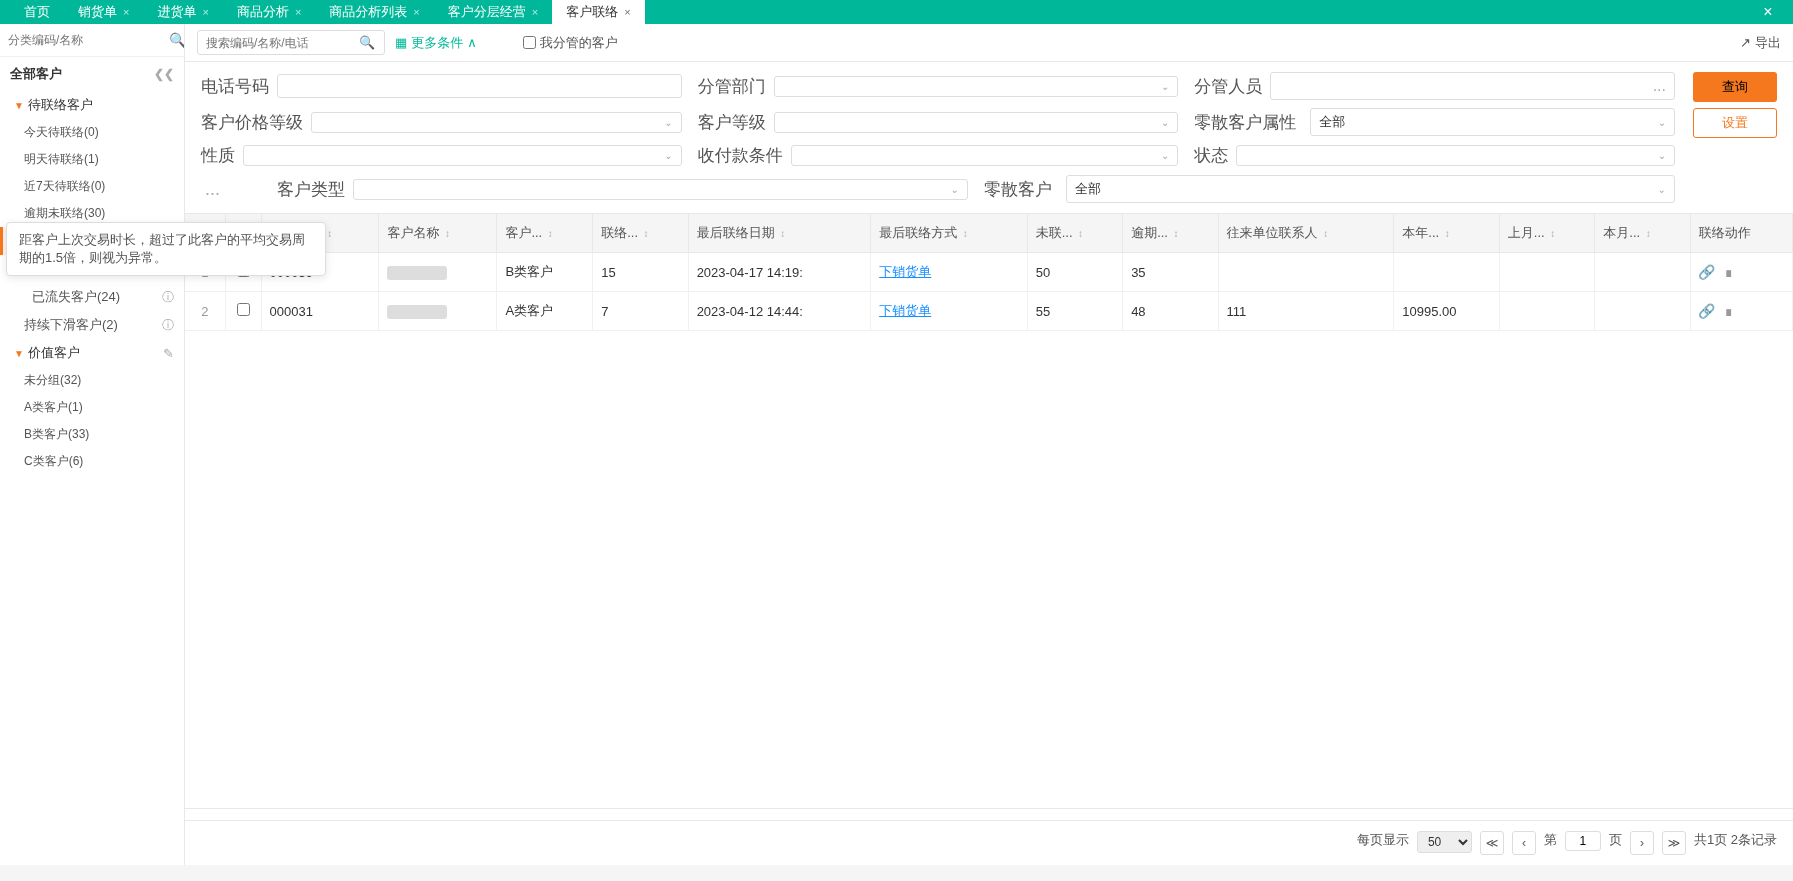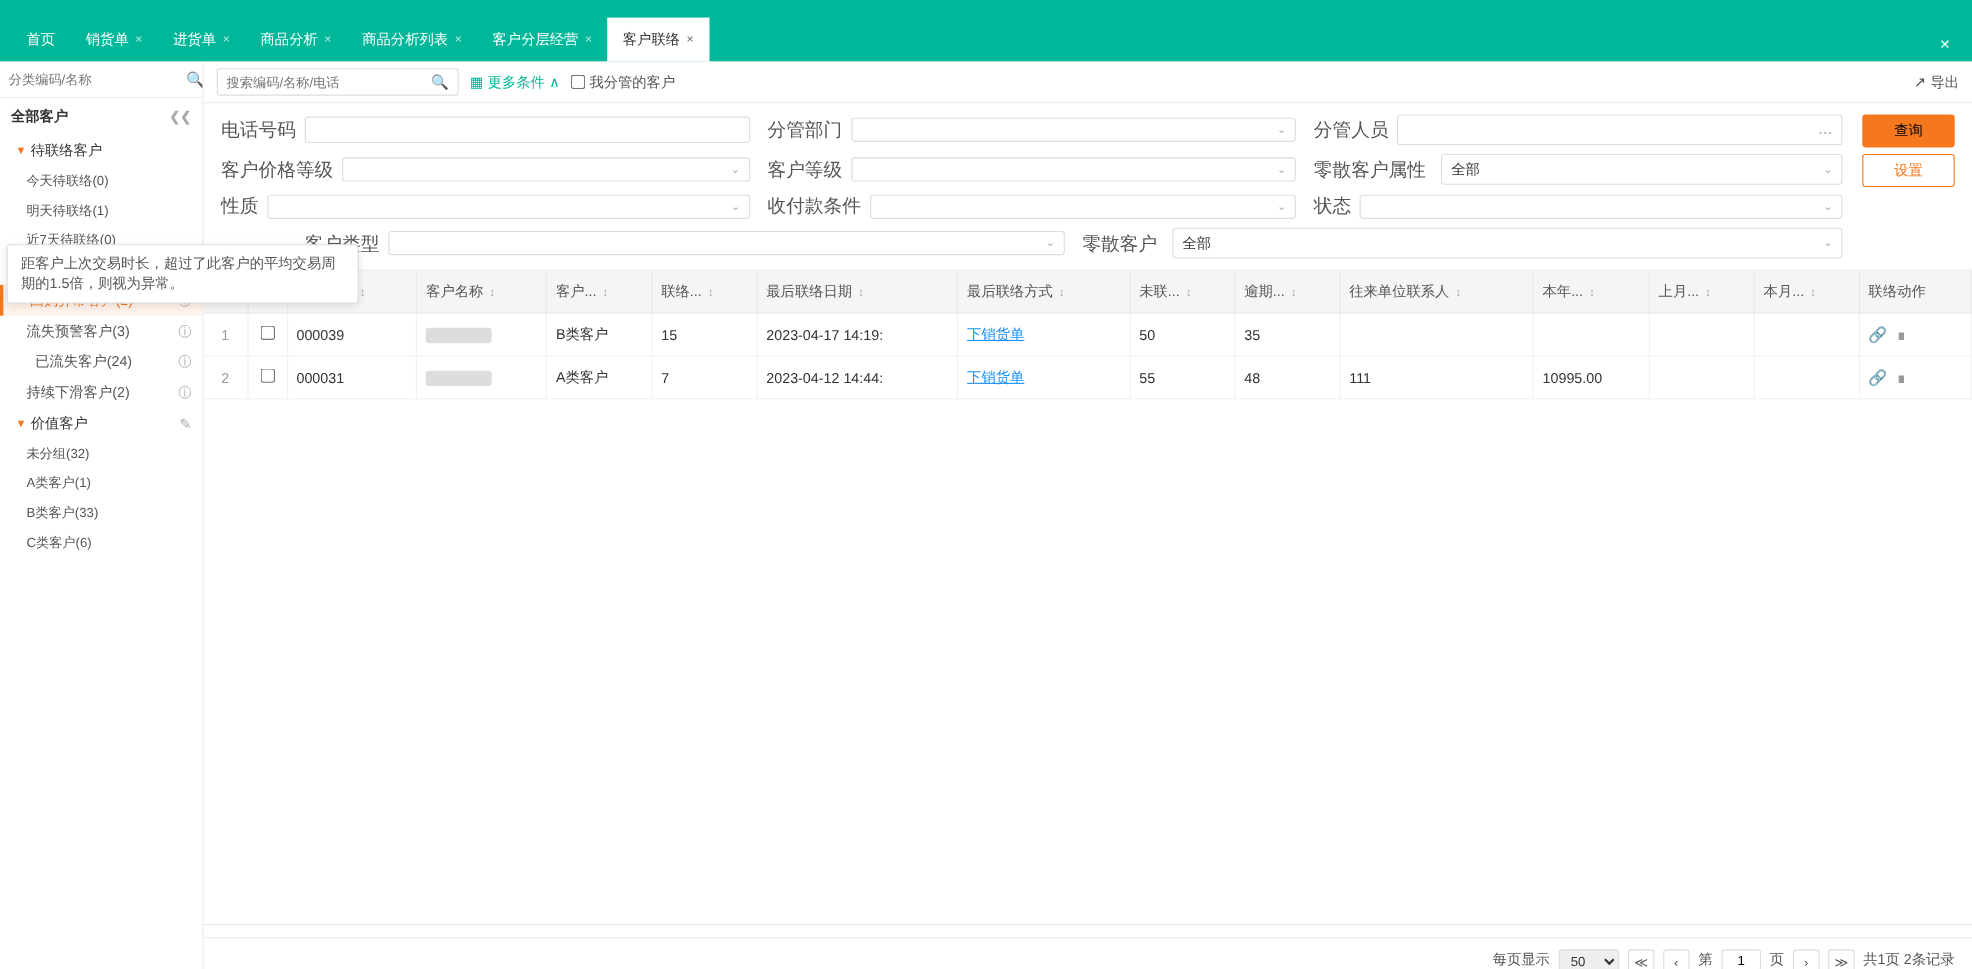--- a/index.html
+++ b/index.html
@@ -1,23 +1,23 @@
 <!DOCTYPE html>
 <html><head>
   <meta charset="utf-8">
   <style>
     * { box-sizing: border-box; margin: 0; padding: 0; font-family: 'Microsoft YaHei', sans-serif; font-size: 13px; }
     body { background: #f5f5f5; overflow: hidden; }
 
     
     .top-nav {
-      height: 56px;
+      height: 24px;
       background: #00b899;
       display: flex;
-      align-items: flex-end;
+      align-items: center;
       padding: 0 10px;
       color: white;
     }
     .top-nav-item {
       padding: 0 14px;
       height: 40px;
       display: flex;
       align-items: center;
       cursor: pointer;
       white-space: nowrap;
@@ -117,39 +117,40 @@
       display: flex;
       align-items: center;
       gap: 10px;
     }
     .search-input-wrap {
       display: flex;
       align-items: center;
       border: 1px solid #ddd;
       border-radius: 3px;
       padding: 4px 8px;
-      width: 220px;
+      width: 188px;
     }
     .search-input-wrap input { border: none; outline: none; font-size: 12px; color: #999; flex: 1; }
     .search-icon { color: #aaa; font-size: 13px; cursor: pointer; }
     .more-conditions {
       display: flex;
       align-items: center;
       gap: 4px;
       color: #00b899;
       cursor: pointer;
       font-size: 12px;
     }
     .my-customers {
       display: flex;
       align-items: center;
       gap: 4px;
       font-size: 12px;
       color: #555;
       cursor: pointer;
+      margin-left: 36px;
     }
     .my-customers input[type=checkbox] { cursor: pointer; }
     .export-btn {
       margin-left: auto;
       display: flex;
       align-items: center;
       gap: 4px;
       color: #555;
       font-size: 12px;
       cursor: pointer;

